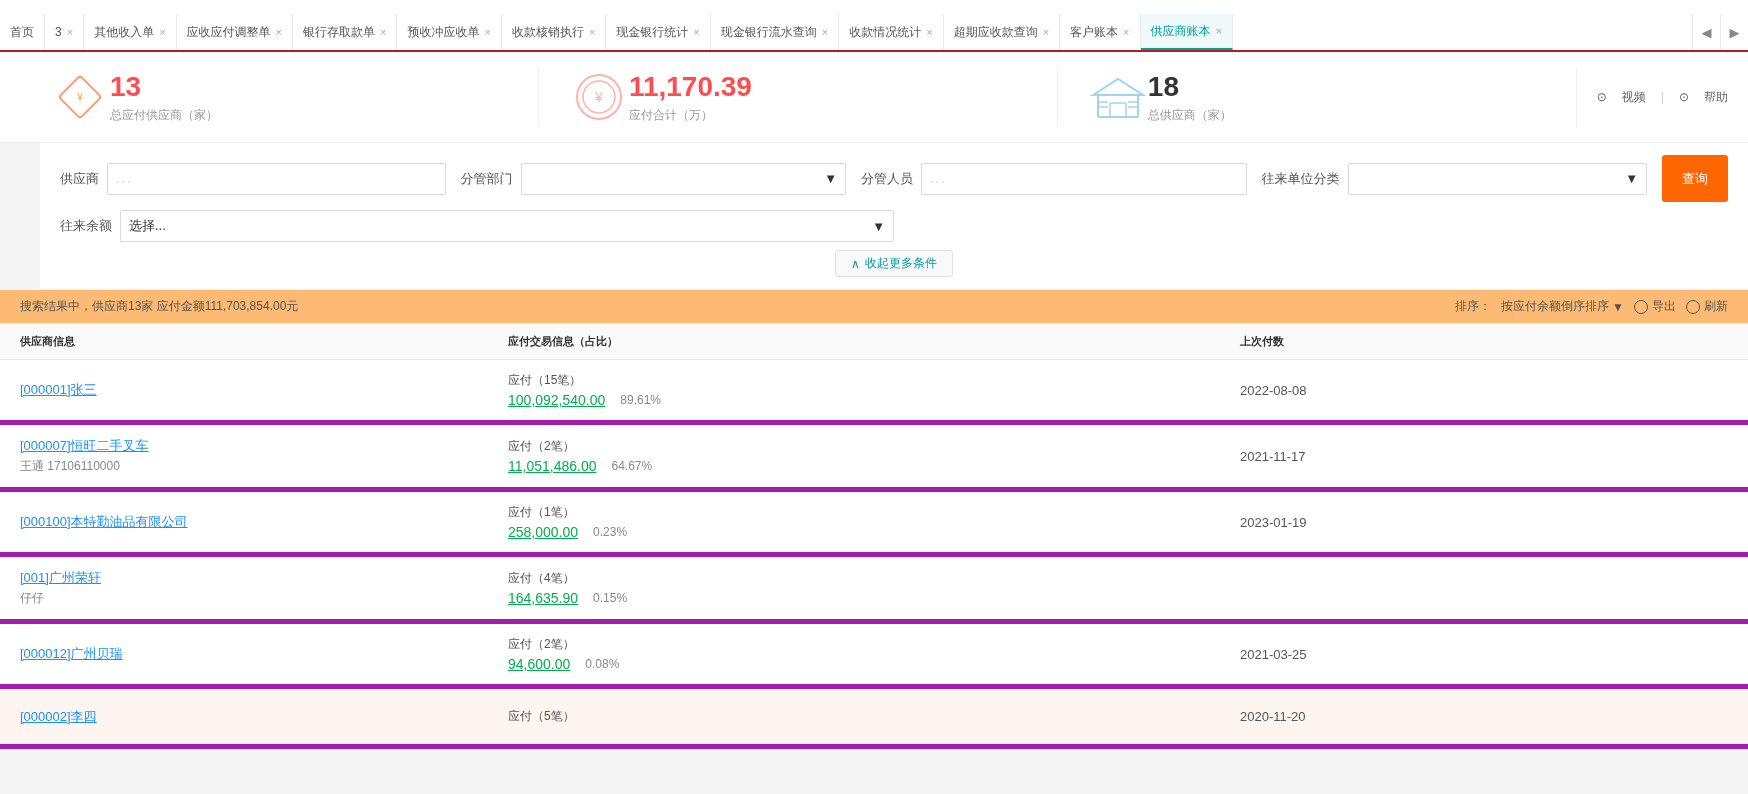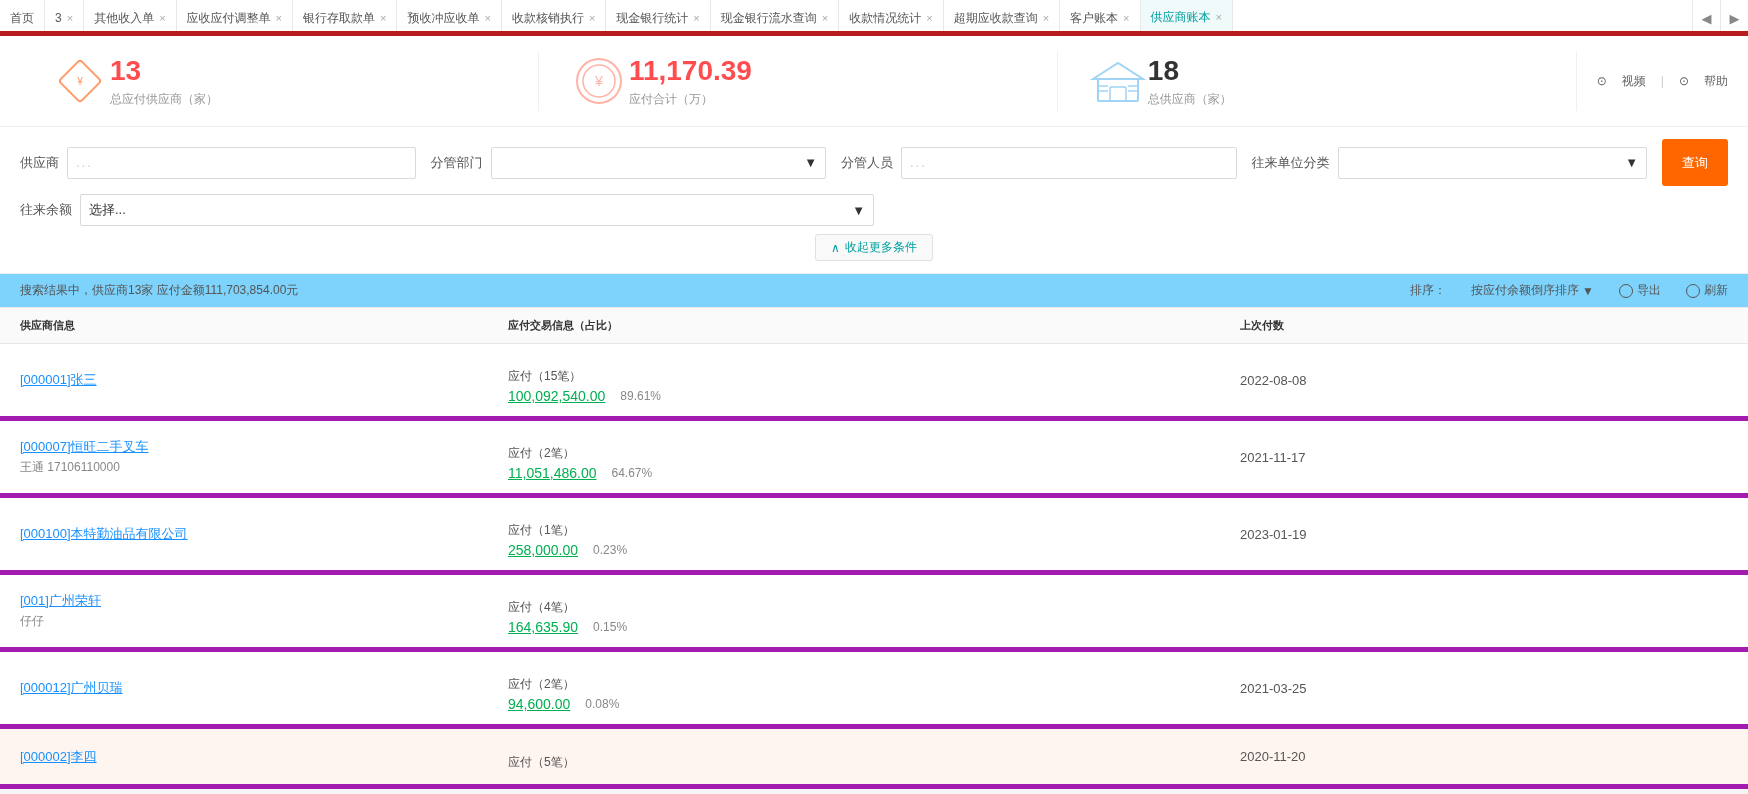--- a/index.html
+++ b/index.html
@@ -1,24 +1,24 @@
 <!DOCTYPE html>
 <html><head>
   <meta charset="utf-8">
   <style>
     * { box-sizing: border-box; margin: 0; padding: 0; }
     body { font-family: 'Microsoft YaHei', Arial, sans-serif; font-size: 13px; background: #f5f5f5; color: #333; overflow-x: hidden; }
 
     
     .top-nav {
       display: flex;
-      align-items: flex-start;
-      background: #fff;
-      border-bottom: 5px solid #b91c1c;
-      height: 36px;
+      align-items: flex-end;
+      background: #fff;
+      border-bottom: 2px solid #b91c1c;
+      height: 52px;
       padding: 0;
       overflow: hidden;
     }
     .nav-tab {
       display: flex;
       align-items: center;
       padding: 0 10px;
       height: 36px;
       font-size: 12px;
       color: #555;
@@ -54,20 +54,21 @@
     .summary-label { font-size: 12px; color: #999; margin-top: 4px; }
     .summary-actions { display: flex; align-items: center; gap: 15px; font-size: 12px; color: #666; margin-left: auto; flex-shrink: 0; padding-left: 20px; }
     .summary-actions a { color: #666; text-decoration: none; cursor: pointer; }
     .separator { color: #ccc; }
 
     
     .filter-section {
       background: #fff;
       padding: 12px 20px;
       border-bottom: 1px solid #f0f0f0;
+      margin-left: 40px;
     }
     .filter-row {
       display: flex;
       align-items: center;
       gap: 15px;
       margin-bottom: 8px;
     }
     .filter-row:last-child { margin-bottom: 0; }
     .filter-item {
       display: flex;
@@ -130,27 +131,27 @@
       background: #f9f9f9;
       margin: 5px auto 0;
       width: fit-content;
       gap: 5px;
     }
 
     
     .results-bar {
       display: flex;
       align-items: center;
-      background: #7dd3fc;
+      background: #fdba74;
       padding: 8px 20px;
       border-bottom: 1px solid #e8e8e8;
       font-size: 12px;
       color: #555;
     }
-    .results-bar .sort-section { margin-left: auto; display: flex; align-items: center; gap: 25px; }
+    .results-bar .sort-section { margin-left: auto; display: flex; align-items: center; gap: 10px; }
     .sort-label { color: #555; }
     .sort-select {
       color: #555;
       cursor: pointer;
       display: flex;
       align-items: center;
       gap: 3px;
     }
     .action-btn {
       display: flex;
@@ -192,21 +193,21 @@
     .table-row.highlighted { background: #fff5f0; }
 
     .supplier-link {
       color: #1890ff;
       text-decoration: underline;
       cursor: pointer;
       font-size: 13px;
     }
     .supplier-sub { color: #888; font-size: 12px; margin-top: 3px; }
 
-    .trans-info { display: flex; flex-direction: column; gap: 3px; margin-top: 12px; }
+    .trans-info { display: flex; flex-direction: column; gap: 3px; }
     .trans-label { font-size: 12px; color: #555; }
     .trans-amount { color: #00b050; font-size: 14px; font-weight: 500; text-decoration: underline; cursor: pointer; }
     .trans-percent { color: #888; font-size: 12px; margin-left: 15px; }
     .trans-row { display: flex; align-items: center; }
 
     .lastpay-date { color: #555; font-size: 13px; }
 
     
     ::-webkit-scrollbar { width: 6px; height: 6px; }
     ::-webkit-scrollbar-track { background: #f1f1f1; }

